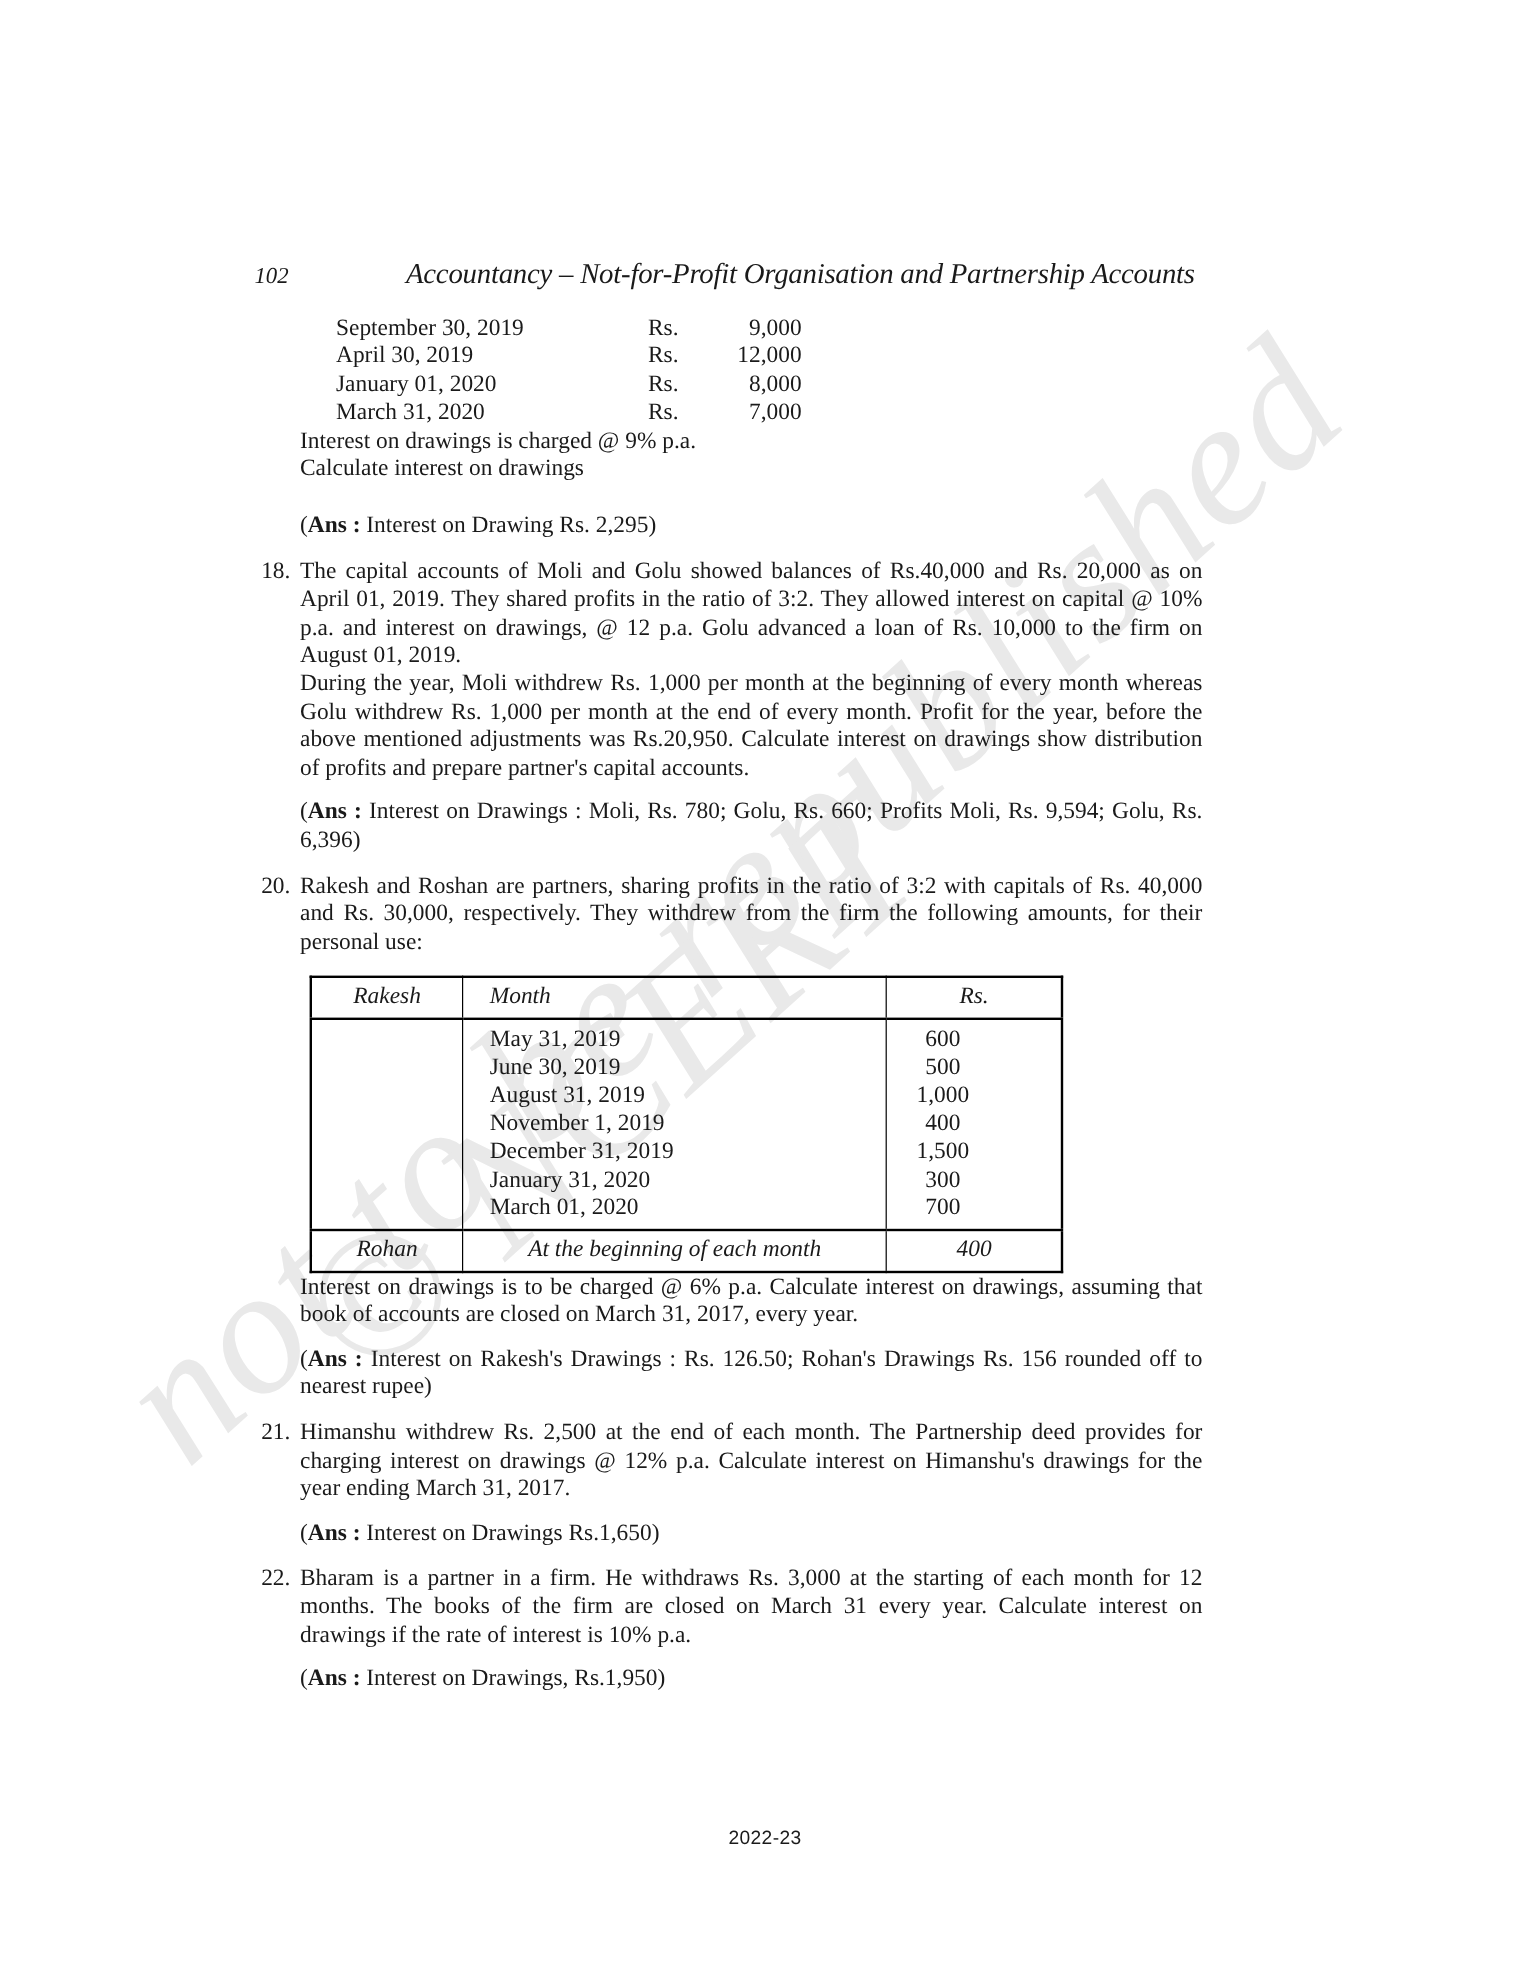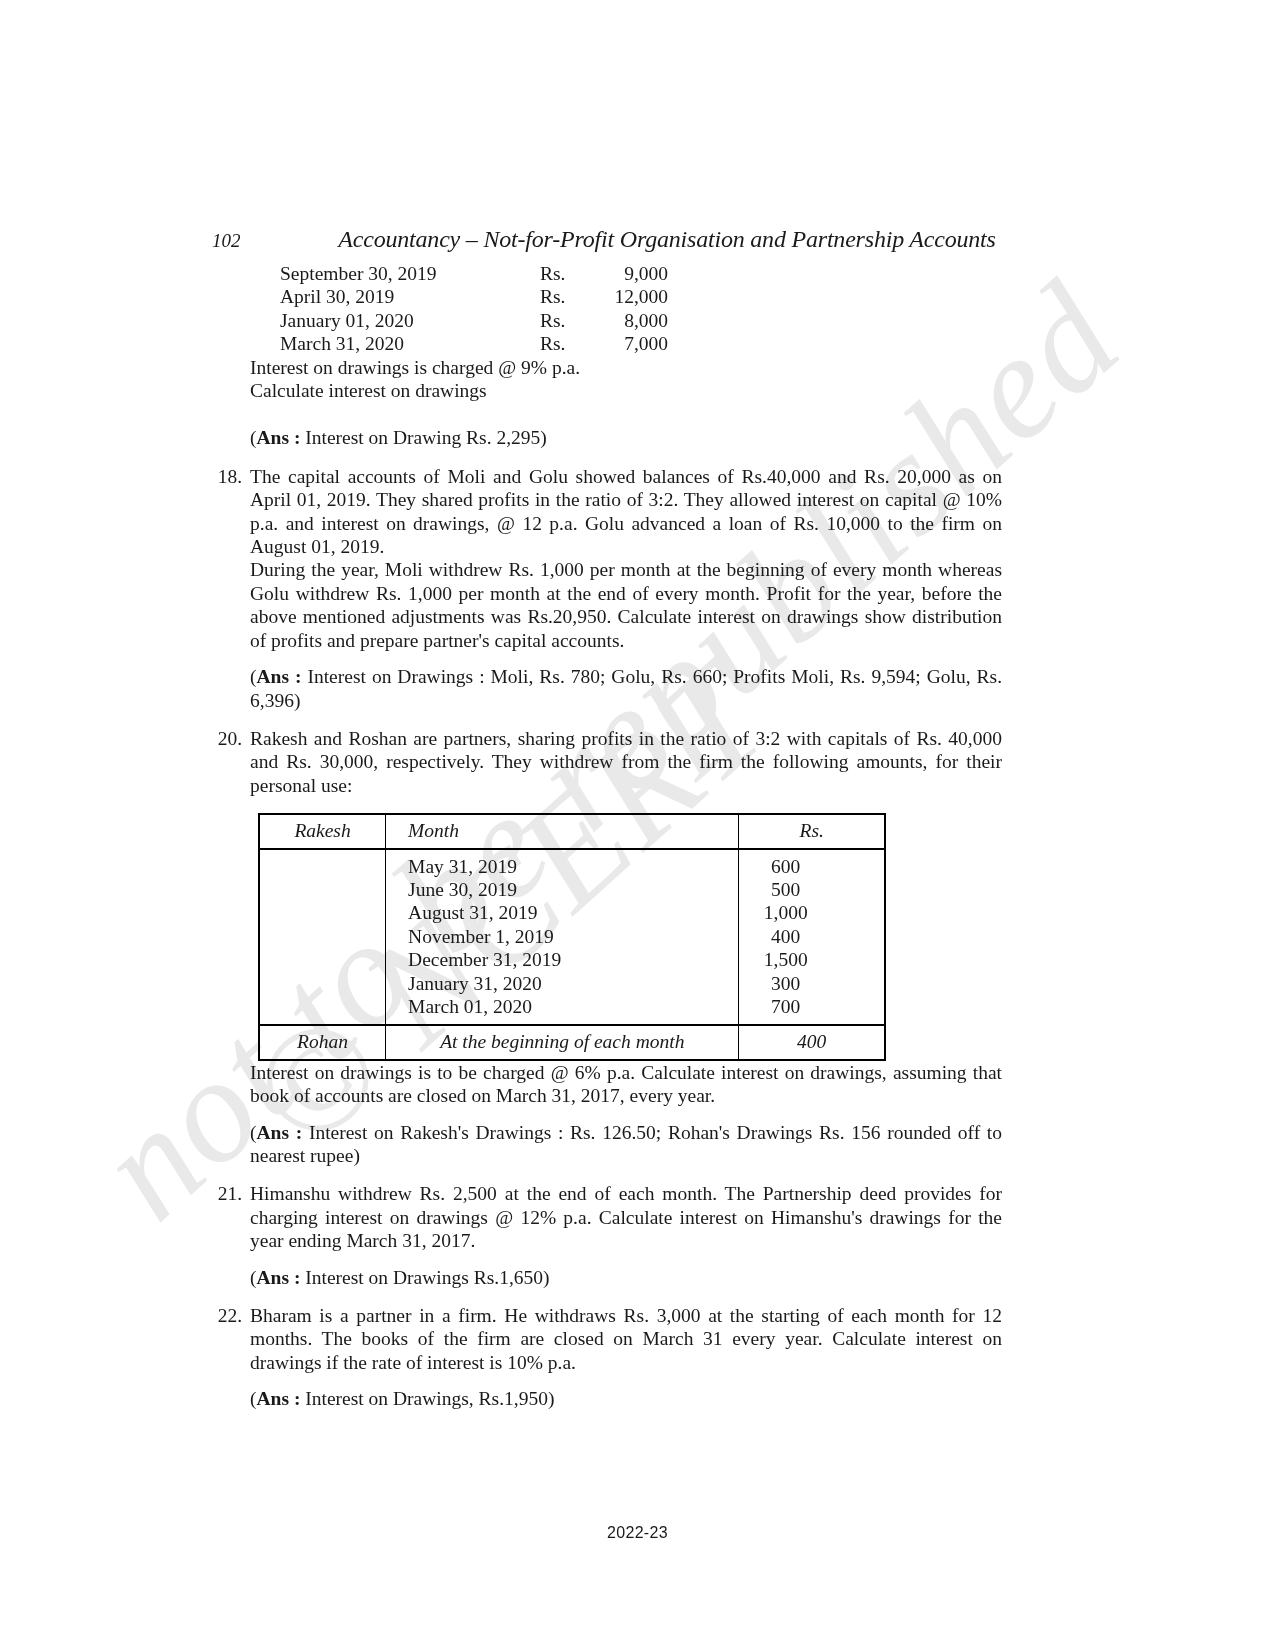--- a/index.html
+++ b/index.html
@@ -55,21 +55,21 @@
     z-index: 2;
     width: 1275px;
     height: 1651px;
     box-sizing: border-box;
     padding: 0;
   }
 
   .header-row {
     position: absolute;
     left: 212px;
-    top: 226px;
+    top: 216px;
     width: 790px;
     display: flex;
     align-items: baseline;
   }
   .page-num {
     font-style: italic;
     font-size: 19px;
     width: 120px;
   }
   .header-title {

